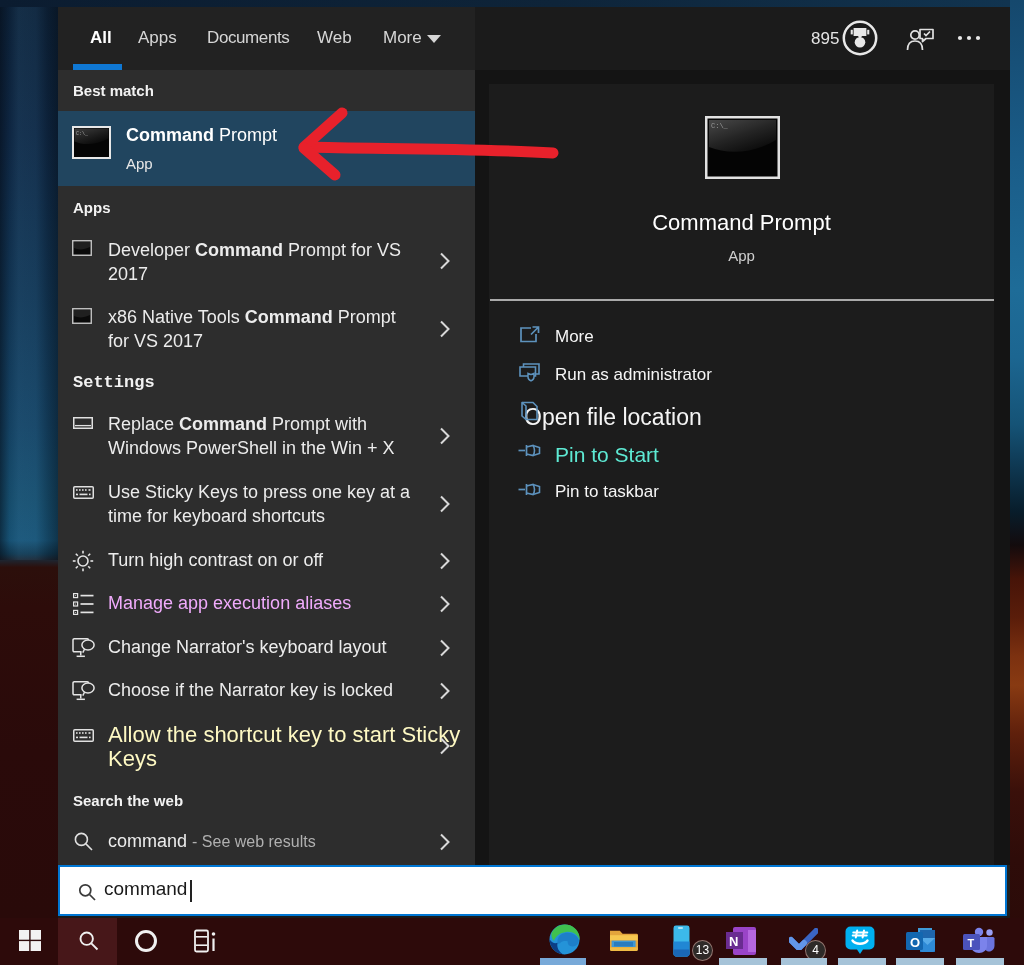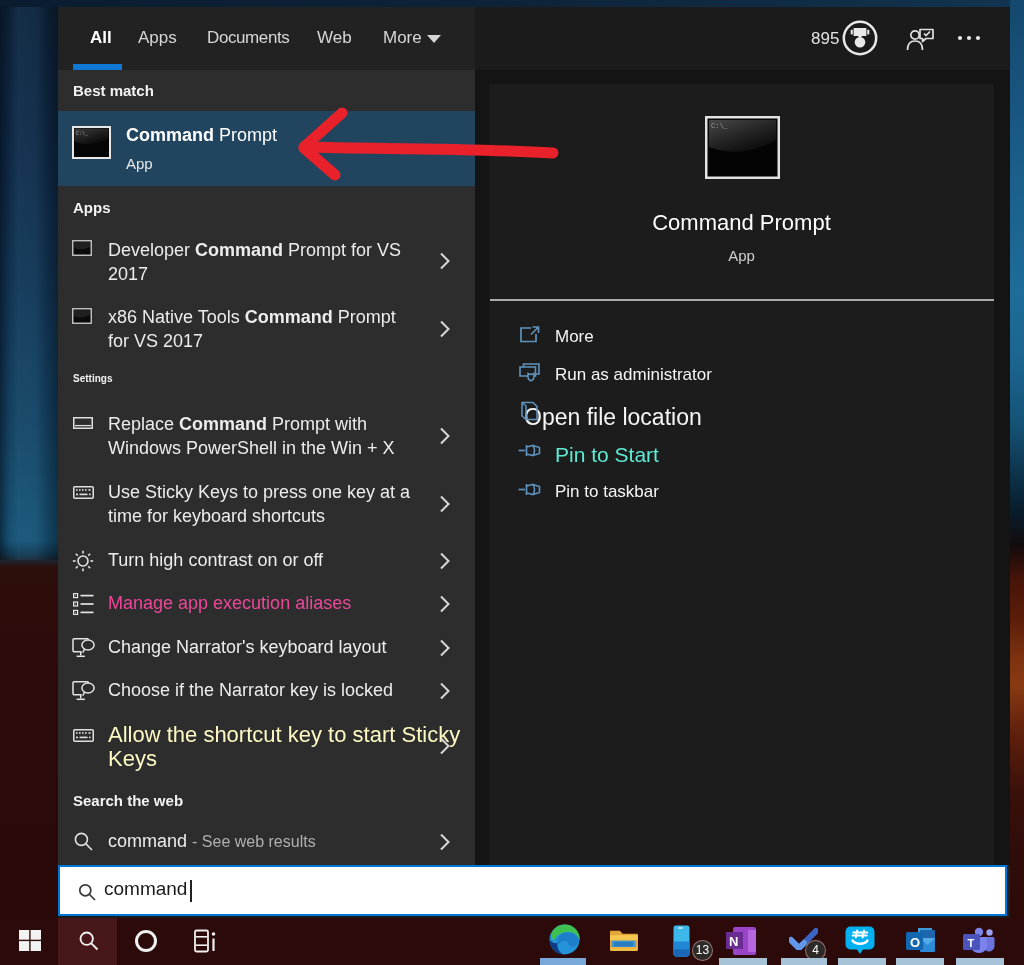--- a/index.html
+++ b/index.html
@@ -73,29 +73,29 @@
   </linearGradient>
     </defs>
   <rect x="1" y="1" width="37" height="31" fill="#050505" stroke="#e8e8e8" stroke-width="2"></rect>
   <path d="M2.5 2.5 h34 v10 c-12 6.5 -25 7 -34 3 Z" fill="url(#gl2)"></path>
   <text x="4" y="9" font-size="5" fill="#aaaaaa" font-family="Liberation Mono,monospace">C:\_</text>
 </svg>
 <div class="abs" style="left:126px;top:125px;font-size:18px;color:#ffffff;"><b>Command</b> Prompt</div>
 <div class="abs" style="left:126px;top:155px;font-size:15px;color:#e8e8e8;">App</div>
 
 <div class="abs" style="left:73px;top:199px;font-size:15px;font-weight:bold;color:#f2f2f2;">Apps</div>
-<div class="abs" style="left:73px;top:373px;font-size:10px;font-weight:bold;color:#f2f2f2;">Settings</div>
+<div class="abs" style="left:73px;top:373px;font-size:17px;font-weight:bold;color:#f2f2f2;font-family:Liberation Mono, monospace;">Settings</div>
 <div class="abs" style="left:73px;top:792px;font-size:15px;font-weight:bold;color:#f2f2f2;">Search the web</div>
 
 <div class="abs" style="left:108px;top:238px;font-size:18px;line-height:24px;color:#ececec;">Developer <b>Command</b> Prompt for VS<br>2017</div>
 <div class="abs" style="left:108px;top:305px;font-size:18px;line-height:24px;color:#ececec;">x86 Native Tools <b>Command</b> Prompt<br>for VS 2017</div>
 <div class="abs" style="left:108px;top:412px;font-size:18px;line-height:24px;color:#ececec;">Replace <b>Command</b> Prompt with<br>Windows PowerShell in the Win + X</div>
 <div class="abs" style="left:108px;top:480px;font-size:18px;line-height:24px;color:#ececec;">Use Sticky Keys to press one key at a<br>time for keyboard shortcuts</div>
 <div class="abs" style="left:108px;top:550px;font-size:18px;color:#ececec;">Turn high contrast on or off</div>
-<div class="abs" style="left:108px;top:593px;font-size:18px;color:#ec4899;">Manage app execution aliases</div>
+<div class="abs" style="left:108px;top:593px;font-size:18px;color:#f0abfc;">Manage app execution aliases</div>
 <div class="abs" style="left:108px;top:637px;font-size:18px;color:#ececec;">Change Narrator's keyboard layout</div>
 <div class="abs" style="left:108px;top:680px;font-size:18px;color:#ececec;">Choose if the Narrator key is locked</div>
 <div class="abs" style="left:108px;top:723px;font-size:22px;line-height:24px;color:#fef9c3;">Allow the shortcut key to start Sticky<br>Keys</div>
 <div class="abs" style="left:108px;top:831px;font-size:18px;color:#ececec;">command <span style="color:#b0b0b0;font-size:16px;">- See web results</span></div>
 
 <svg class="abs" style="left:72px;top:240px;" width="20" height="16" viewBox="0 0 20 16">
   <rect x="0.75" y="0.75" width="18.5" height="14.5" fill="#0a0a0a" stroke="#c6c6c6" stroke-width="1.4"></rect>
   <path d="M2 2 h16 v5 c-6 3 -12 3 -16 1 Z" fill="#2a2a2a" opacity="0.7"></path>
 </svg>
 <svg class="abs" style="left:72px;top:308px;" width="20" height="16" viewBox="0 0 20 16">

